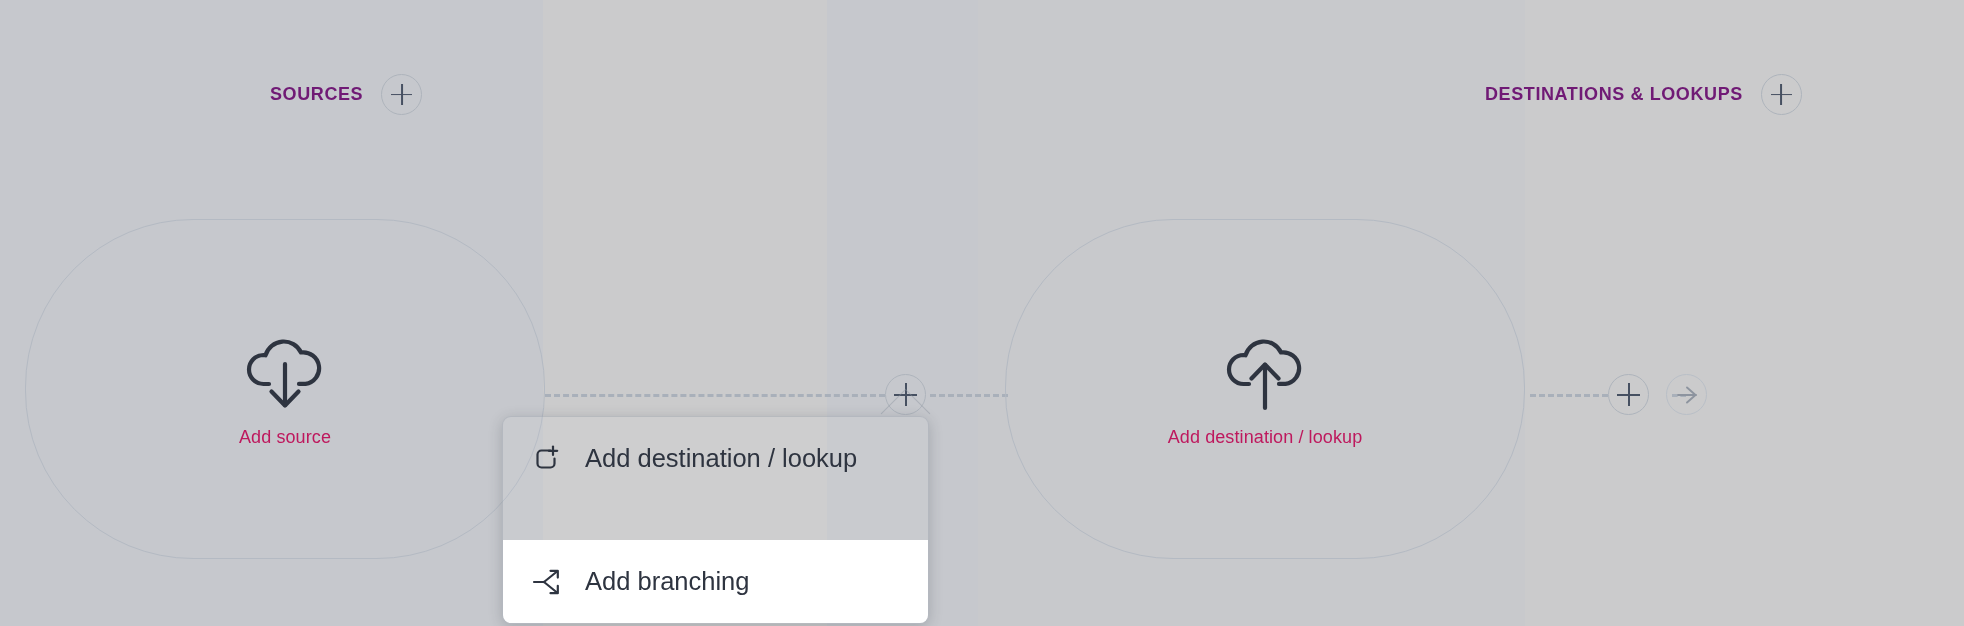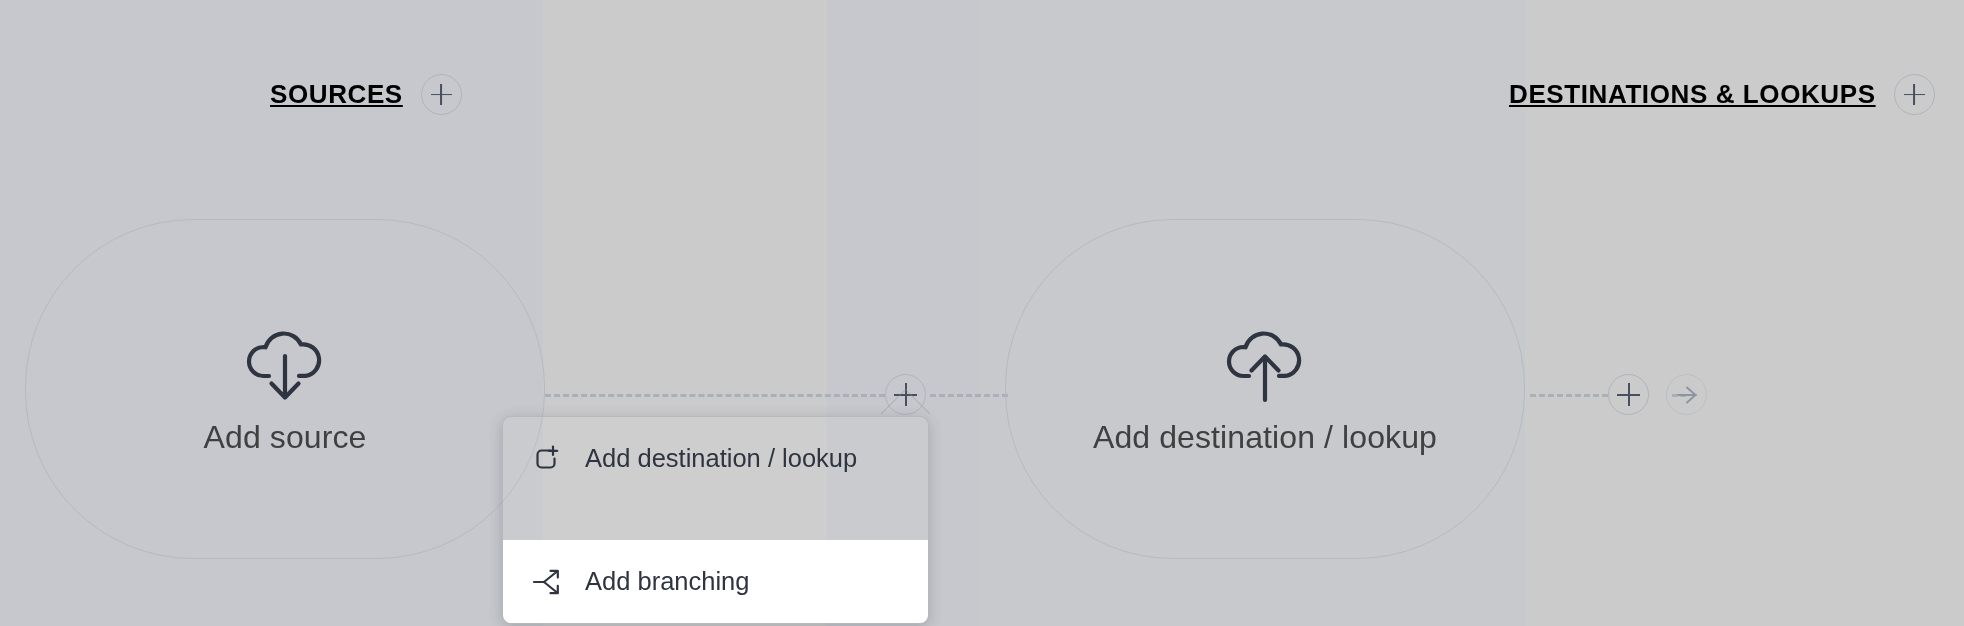--- a/index.html
+++ b/index.html
@@ -38,29 +38,28 @@
   .lane-right    { left: 1525px; width: 439px;  background: #cbcbcc; }
 
   
   .col-header {
     position: absolute;
     display: flex;
     align-items: center;
     gap: 18px;
   }
   .col-header .title {
-    font-size: 26px;
+    font-size: 18px;
     font-weight: bold;
     letter-spacing: 0.6px;
-    color: #000000;
+    color: #701a75;
     white-space: nowrap;
-    text-decoration: underline;
   }
   .hdr-sources { left: 270px; top: 74px; }
-  .hdr-dest    { left: 1485px; top: 74px; margin-left: 24px; }
+  .hdr-dest    { left: 1485px; top: 74px; }
 
   .plus-btn {
     width: 41px;
     height: 41px;
     border-radius: 50%;
     border: 1.6px solid #aeb4bc;
     background: transparent;
     position: relative;
     box-sizing: border-box;
     cursor: pointer;
@@ -92,22 +91,22 @@
     flex-direction: column;
     align-items: center;
     justify-content: center;
     cursor: pointer;
   }
   .node-source { left: 25px;   top: 219px; width: 520px; height: 340px; }
   .node-dest   { left: 1005px; top: 219px; width: 520px; height: 340px; }
 
   .node-icon { width: 86px; height: 86px; margin-bottom: 10px; }
   .node-label {
-    font-size: 32px;
-    color: #404040;
+    font-size: 18px;
+    color: #be185d;
     letter-spacing: 0.1px;
     white-space: nowrap;
   }
 
   
   .dash-line {
     position: absolute;
     height: 0;
     border-top: 3.5px dashed #a9b0ba;
     top: 394px;

